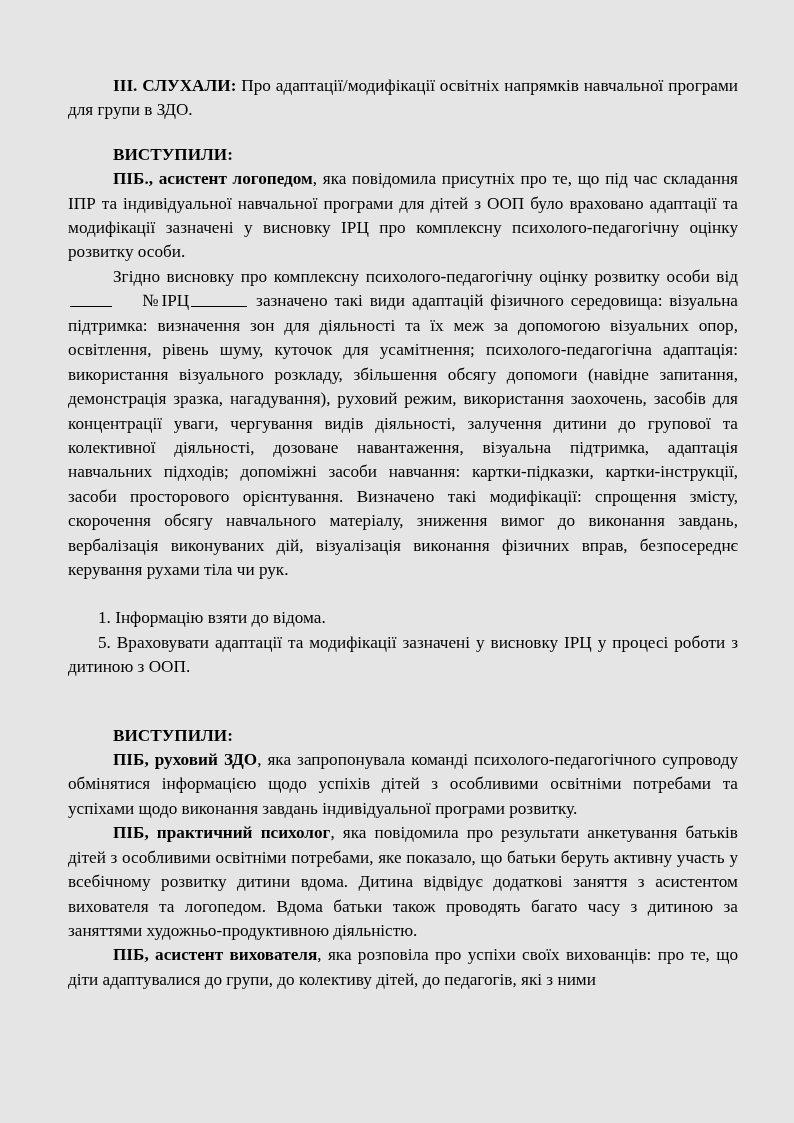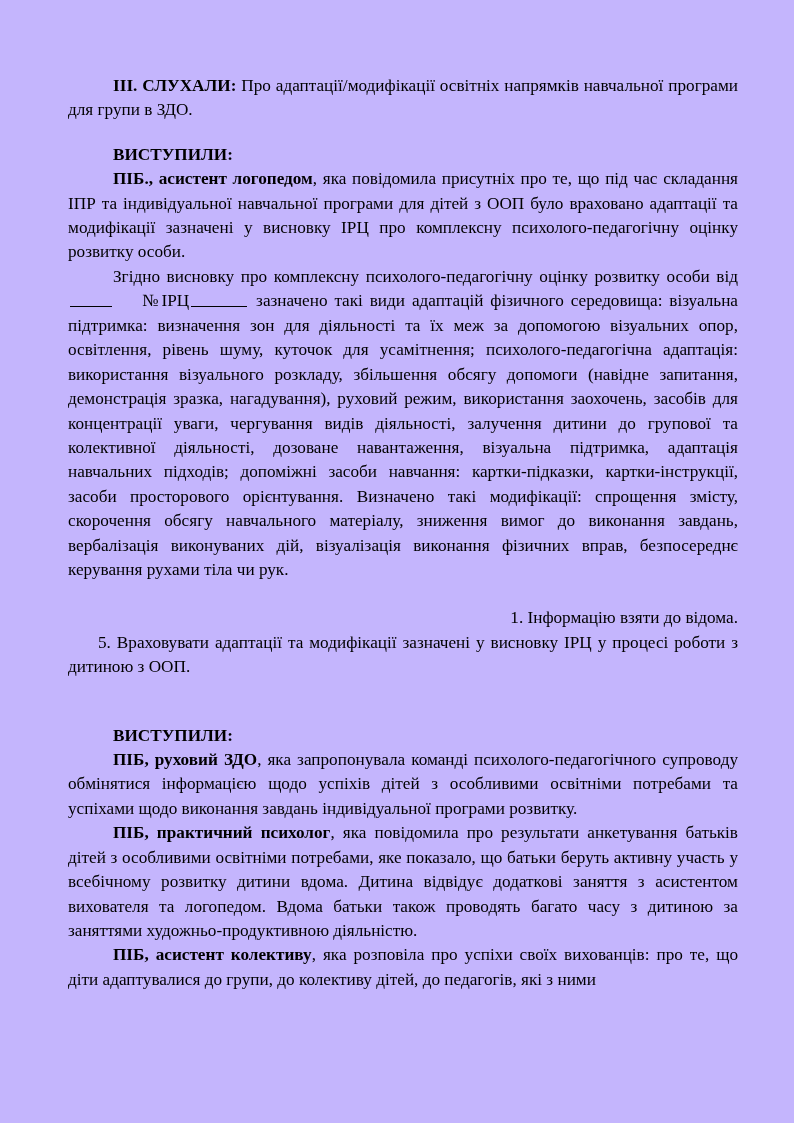--- a/index.html
+++ b/index.html
@@ -12,21 +12,21 @@
     width: 794px;
     height: 1123px;
     overflow: hidden;
     font-family: "Liberation Serif", "DejaVu Serif", serif;
     color: #000000;
   }
   .page {
     position: relative;
     width: 794px;
     height: 1123px;
-    background: #c4b5fd;
+    background: #e5e5e5;
     box-sizing: border-box;
     padding: 74px 56px 16px 68px;
   }
   .doc-body {
     width: 670px;
   }
   p {
     margin: 0;
     font-size: 17.2px;
     line-height: 24.4px;
@@ -35,21 +35,21 @@
     text-indent: 45px;
     -webkit-hyphens: none;
     hyphens: none;
   }
   p.heading {
     text-indent: 45px;
     font-weight: bold;
   }
   p.list-item {
     text-indent: 30px;
-    text-align: right;
+    text-align: left;
   }
   b, .b {
     font-weight: bold;
   }
   .gap-md { height: 20px; }
   .gap-lg { height: 24px; }
   .blank {
     display: inline-block;
     border-bottom: 1.4px solid #000;
     height: 0.95em;
@@ -87,16 +87,16 @@
 
 
     <div class="gap-md"></div>
 
     <p class="heading">ВИСТУПИЛИ:</p>
 
     <p><b class="b">ПІБ, руховий ЗДО</b><span>, яка запропонувала команді психолого-педагогічного супроводу обмінятися інформацією щодо успіхів дітей з особливими освітніми потребами та успіхами щодо виконання завдань індивідуальної програми розвитку.</span></p>
 
     <p><b class="b">ПІБ, практичний психолог</b><span>, яка повідомила про результати анкетування батьків дітей з особливими освітніми потребами, яке показало, що батьки беруть активну участь у всебічному розвитку дитини вдома. Дитина відвідує додаткові заняття з асистентом вихователя та логопедом. Вдома батьки також проводять багато часу з дитиною за заняттями художньо-продуктивною діяльністю.</span></p>
 
-    <p><b class="b">ПІБ, асистент колективу</b><span>, яка  розповіла про успіхи своїх вихованців: про те, що діти адаптувалися до групи, до колективу дітей, до педагогів, які з ними</span></p>
+    <p><b class="b">ПІБ, асистент вихователя</b><span>, яка  розповіла про успіхи своїх вихованців: про те, що діти адаптувалися до групи, до колективу дітей, до педагогів, які з ними</span></p>
 
   </div>
 </div>
 
 </body></html>

